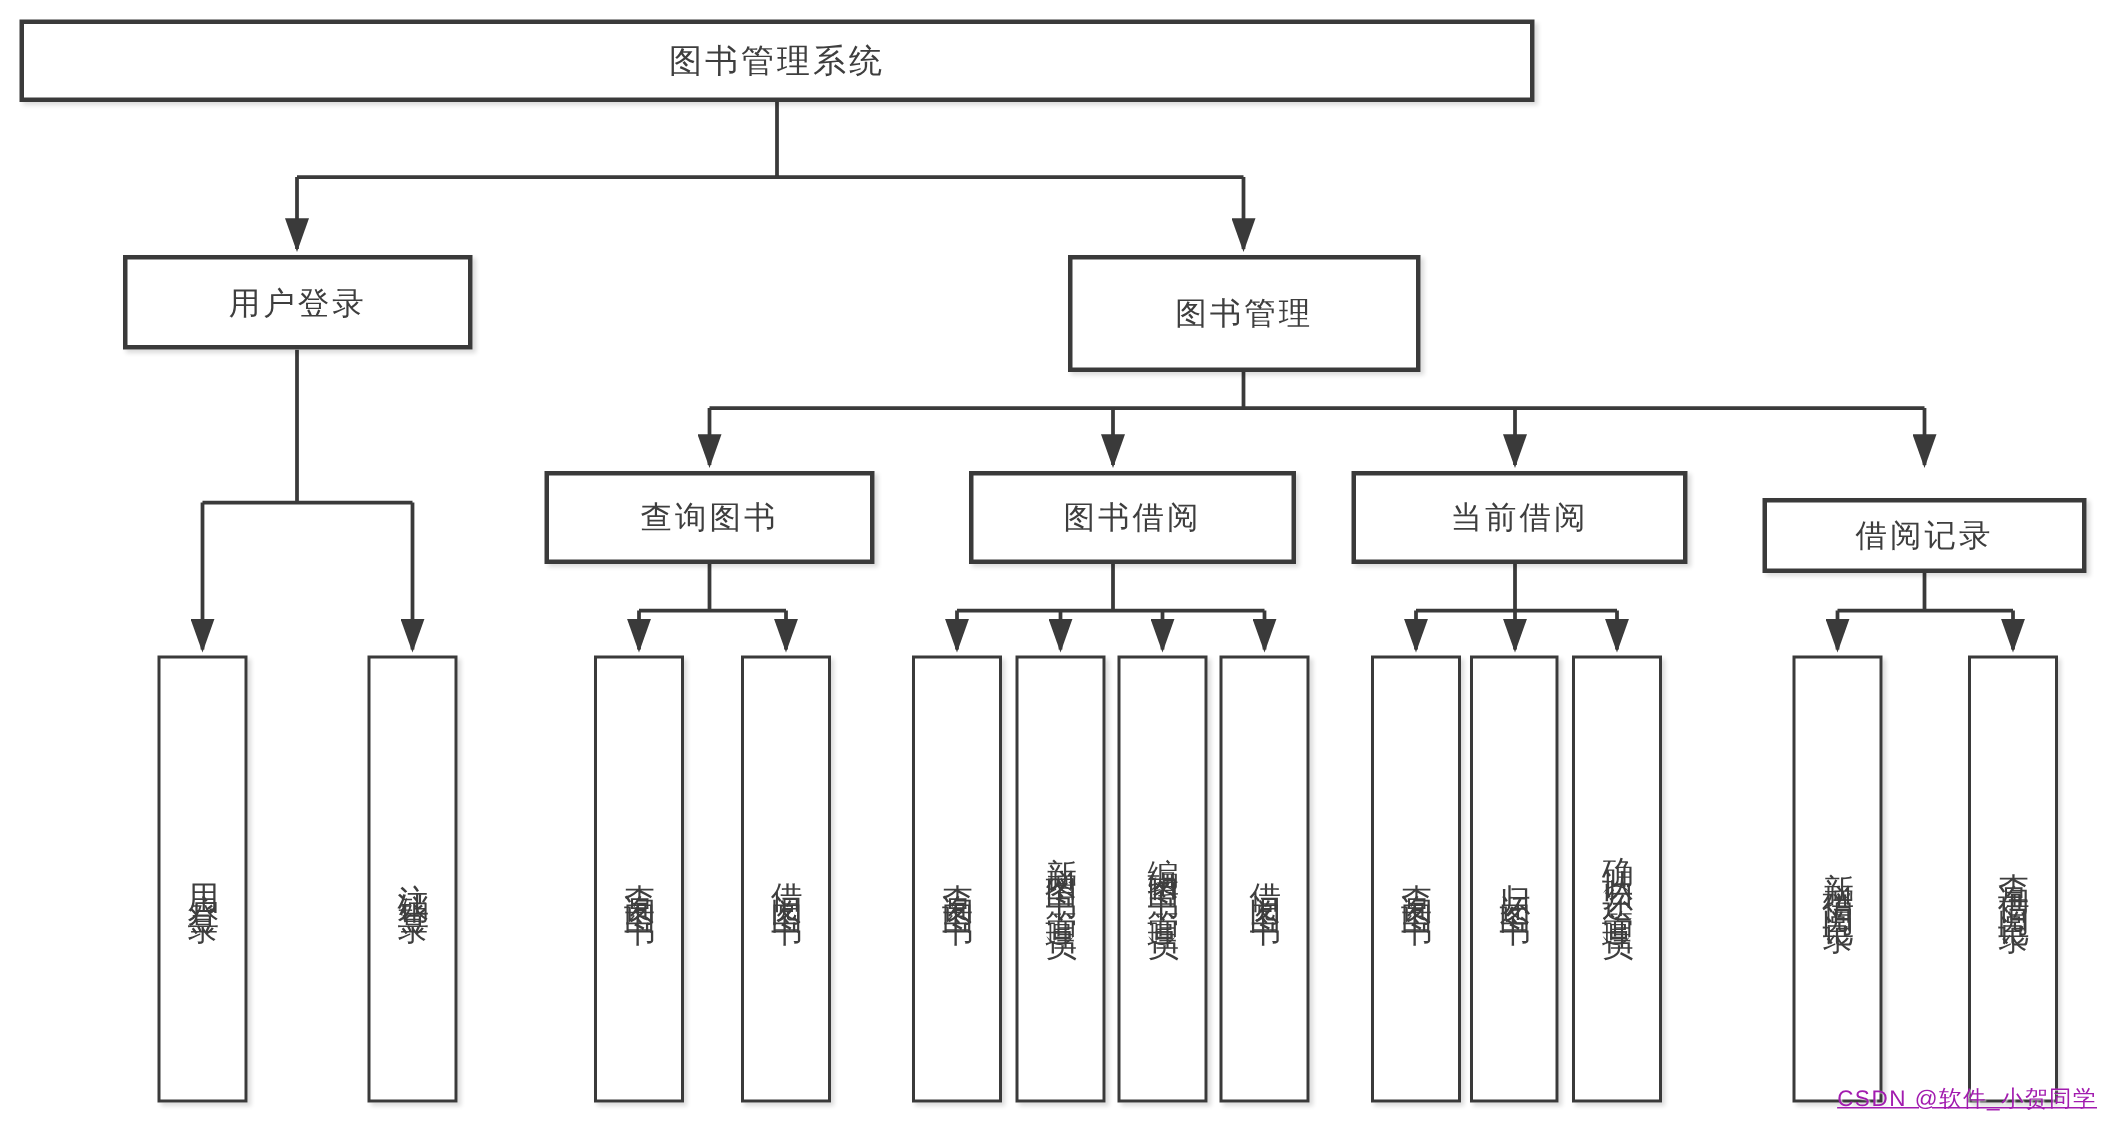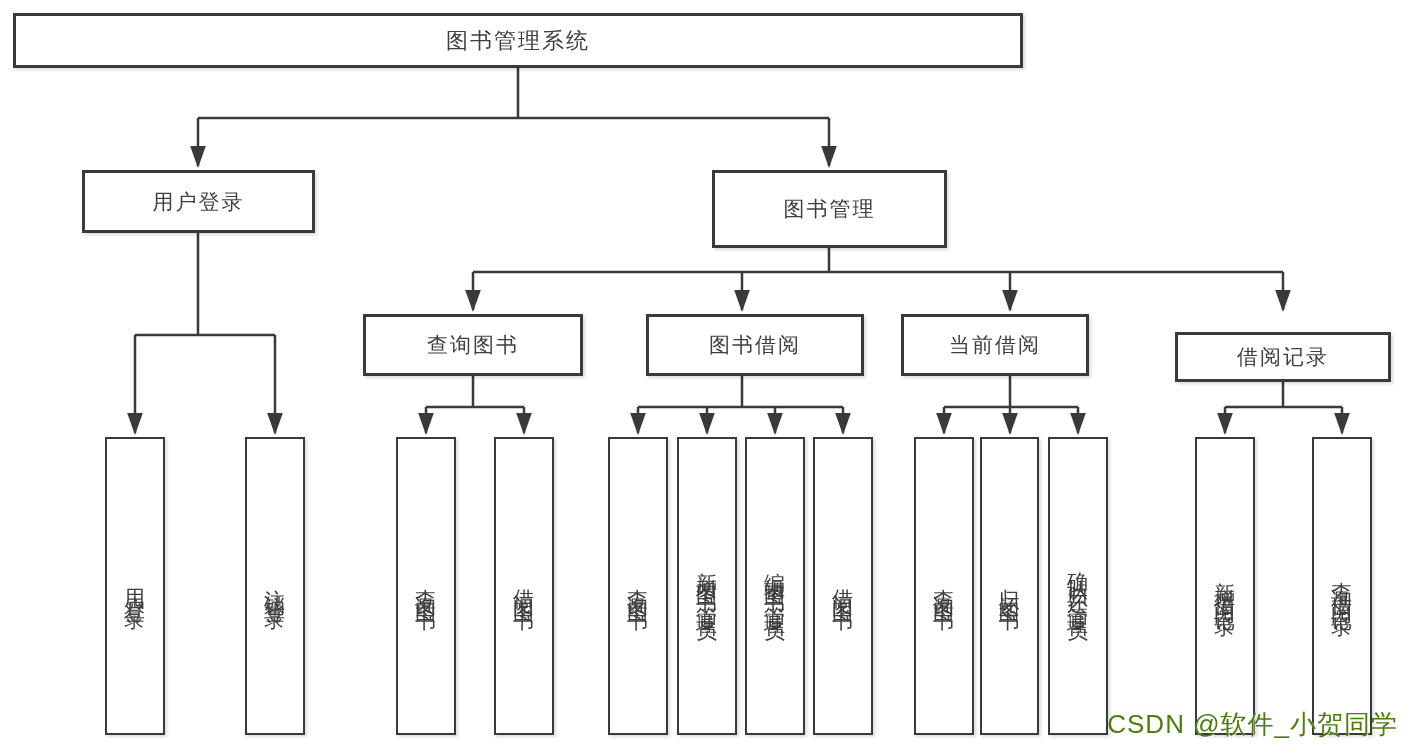--- a/index.html
+++ b/index.html
@@ -46,25 +46,26 @@
     text-orientation: mixed;
     letter-spacing: 7px;
     line-height: 1;
     font-size: 21px;
     white-space: nowrap;
   }
   .watermark {
     position: absolute;
     right: 7px;
     bottom: 5px;
-    font-size: 26px;
-    color: #4d7c0f;
+    font-size: 15px;
+    color: #a21caf;
     letter-spacing: 1px;
     z-index: 5;
     text-shadow: 1px 1px 1px rgba(255,255,255,0.8);
+    text-decoration: underline;
   }
 </style>
 </head>
 <body>
 
 <div id="canvas">
 
   <svg id="connectors" viewBox="0 0 1405 747" xmlns="http://www.w3.org/2000/svg">
     <defs>
       <marker id="arw" markerWidth="9" markerHeight="6.4" refX="8.2" refY="3.2" orient="auto" markerUnits="strokeWidth">
@@ -108,21 +109,21 @@
     </g>
   </svg>
 
   <div class="box root" style="left:13px; top:13px; width:1010px; height:55px;">图书管理系统</div>
 
   <div class="box" style="left:82px; top:170px; width:233px; height:63px;">用户登录</div>
   <div class="box" style="left:712px; top:170px; width:235px; height:78px;">图书管理</div>
 
   <div class="box" style="left:363px; top:314px; width:220px; height:62px;">查询图书</div>
   <div class="box" style="left:646px; top:314px; width:218px; height:62px;">图书借阅</div>
-  <div class="box" style="left:901px; top:314px; width:188px; height:62px;">当前借阅</div>
+  <div class="box" style="left:901px; top:314px; width:224px; height:62px;">当前借阅</div>
   <div class="box" style="left:1175px; top:332px; width:216px; height:50px;">借阅记录</div>
 
   <div class="box leaf" style="left:105px; top:437px; width:60px; height:298px;">
     <span class="vtext">用户登录</span>
   </div>
   <div class="box leaf" style="left:245px; top:437px; width:60px; height:298px;">
     <span class="vtext">注销登录</span>
   </div>
 
   <div class="box leaf" style="left:396px; top:437px; width:60px; height:298px;">

